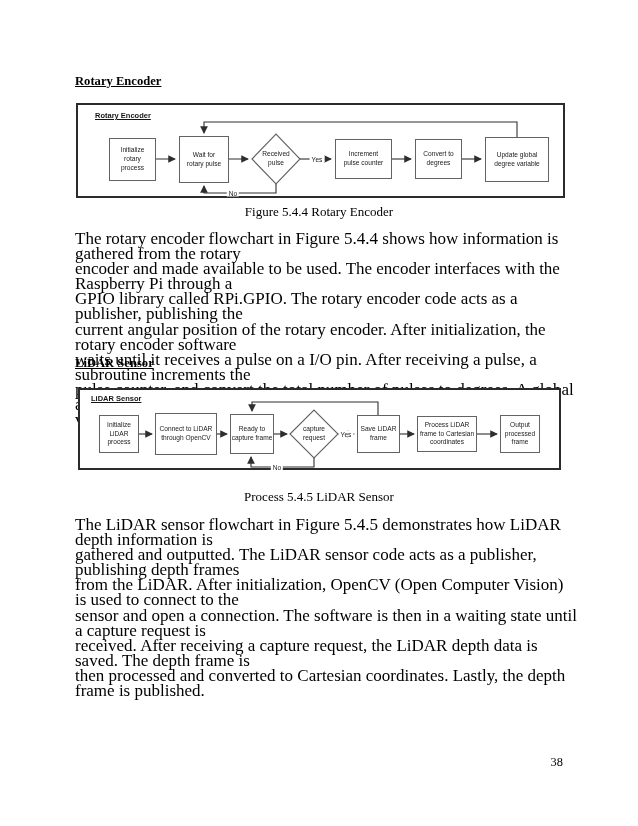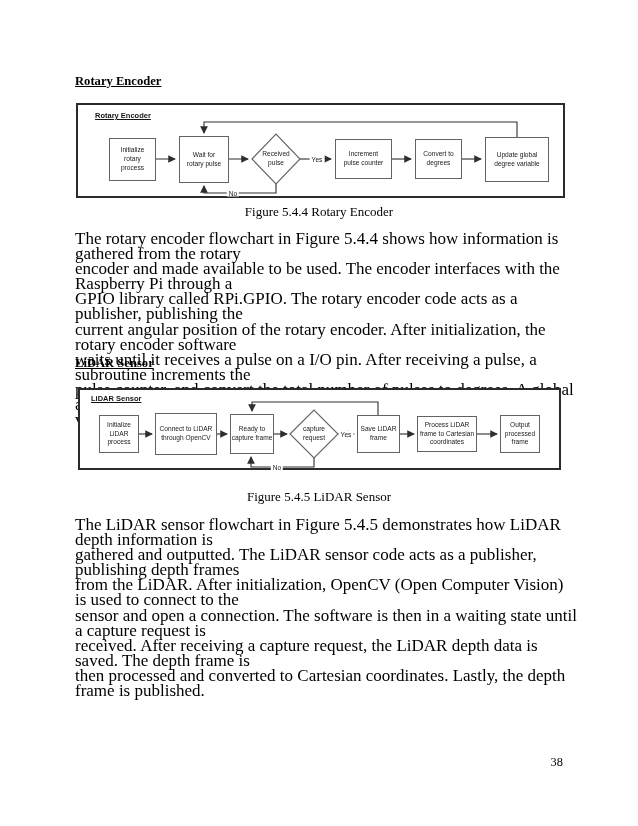--- a/index.html
+++ b/index.html
@@ -145,21 +145,21 @@
 frame to Cartesian
 coordinates</div>
     <div class="node" style="left:420px;top:25px;width:40px;height:38px">Output
 processed
 frame</div>
 
     <div class="elabel" style="left:266px;top:44px">Yes</div>
     <div class="elabel" style="left:197px;top:77px">No</div>
   </div>
 
-  <div class="caption" style="top:489px">Figure 5.4.5 LiDAR Sensor</div>
+  <div class="caption" style="top:489px">Process 5.4.5 LiDAR Sensor</div>
 
   <div class="para" style="top:517px">The LiDAR sensor flowchart in Figure 5.4.5 demonstrates how LiDAR depth information is
 gathered and outputted. The LiDAR sensor code acts as a publisher, publishing depth frames
 from the LiDAR. After initialization, OpenCV (Open Computer Vision) is used to connect to the
 sensor and open a connection. The software is then in a waiting state until a capture request is
 received. After receiving a capture request, the LiDAR depth data is saved. The depth frame is
 then processed and converted to Cartesian coordinates. Lastly, the depth frame is published.</div>
 
   <div class="pagenum">38</div>
 

